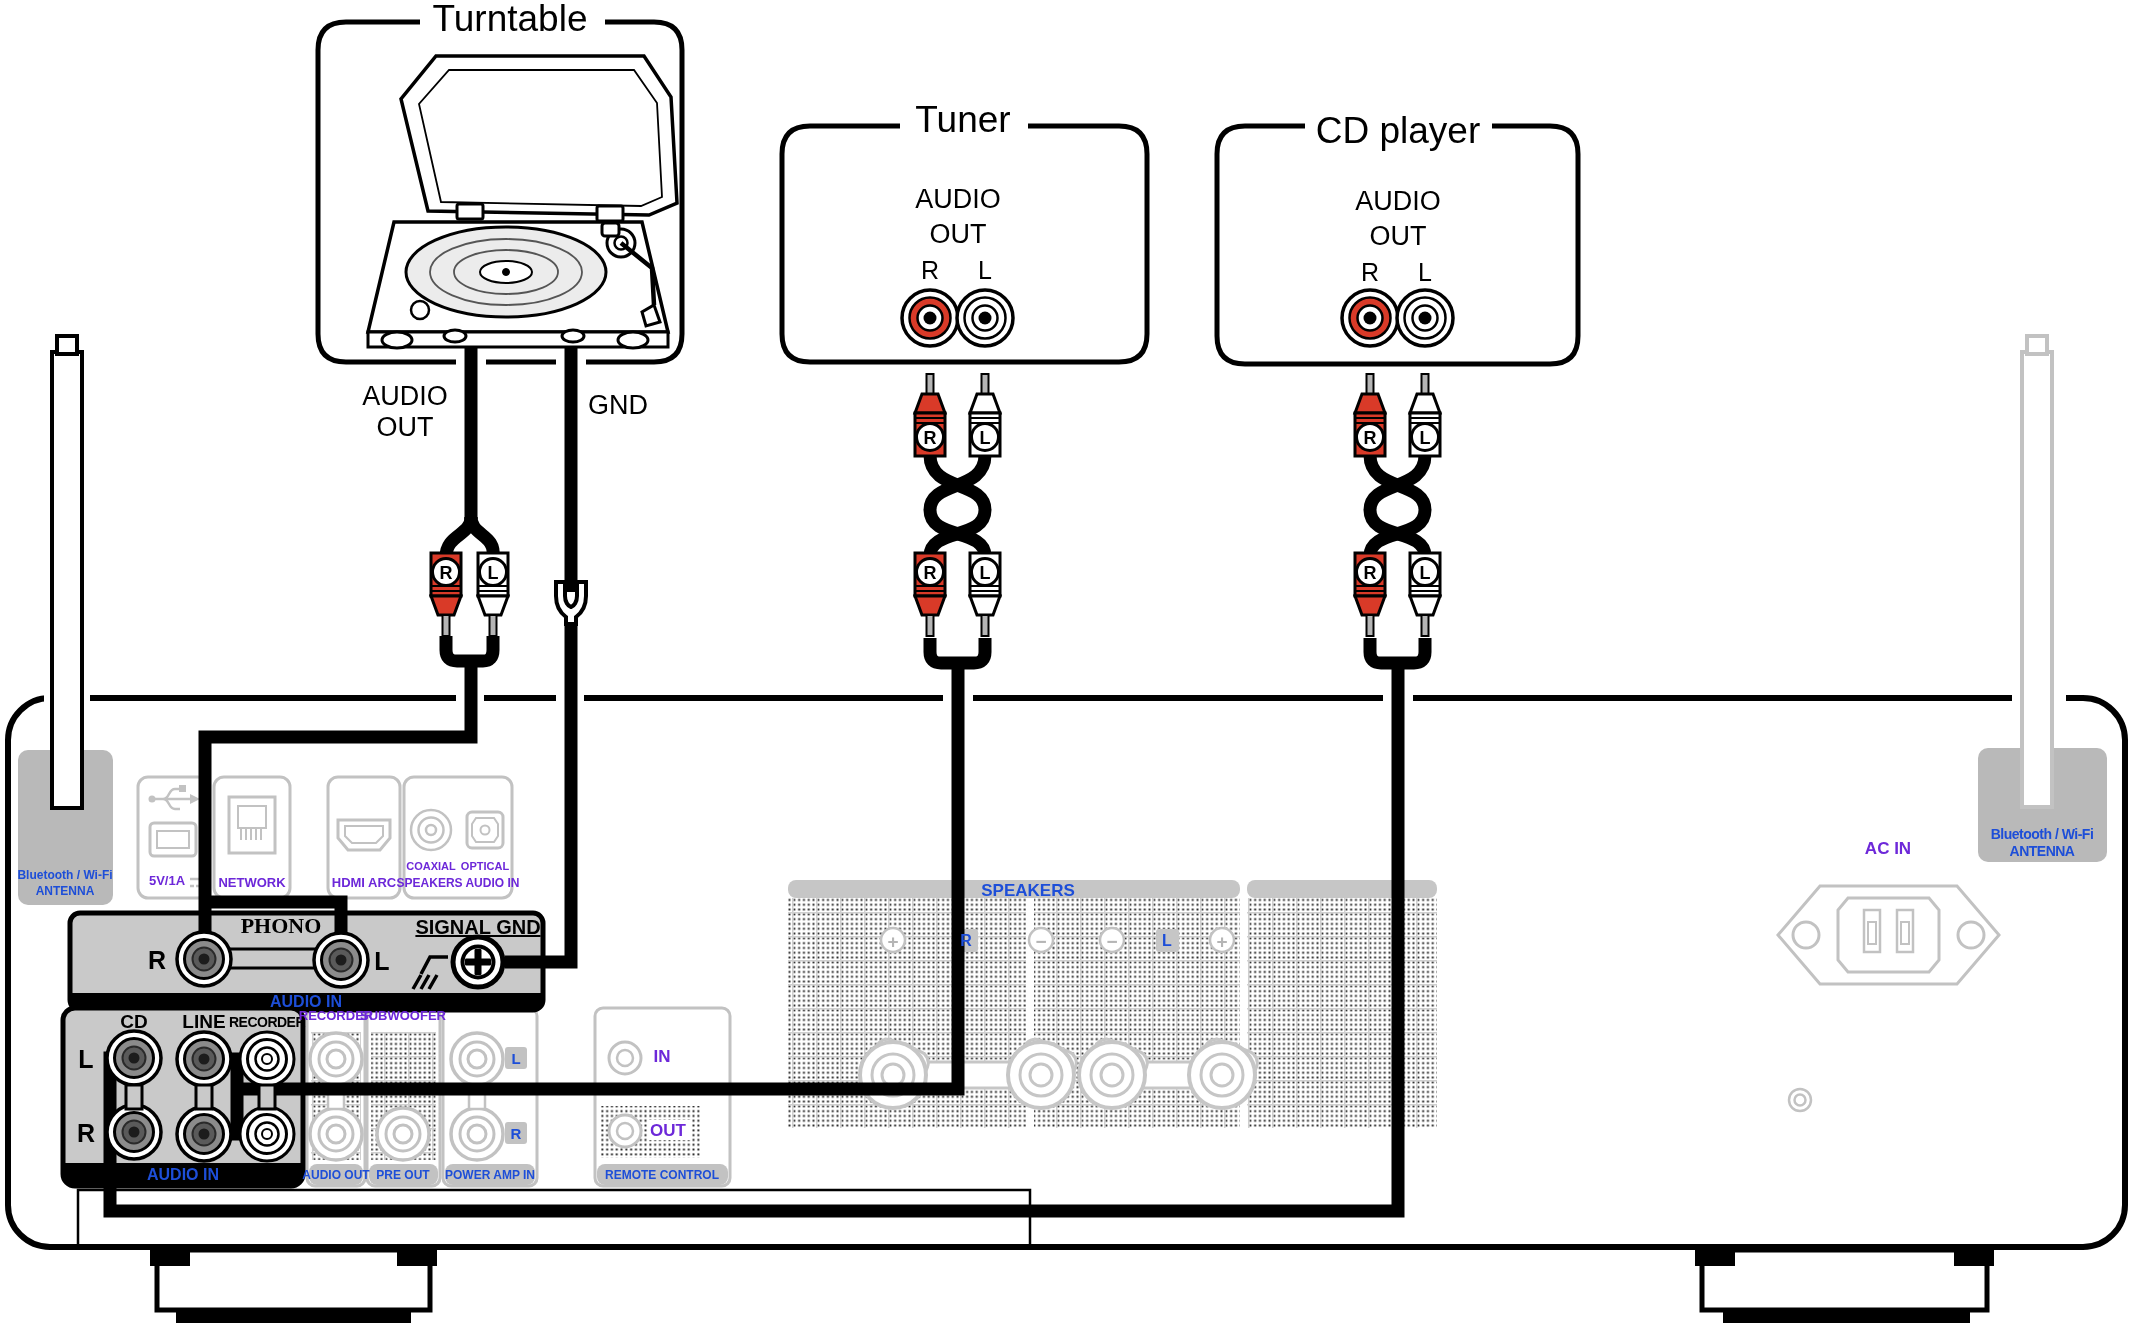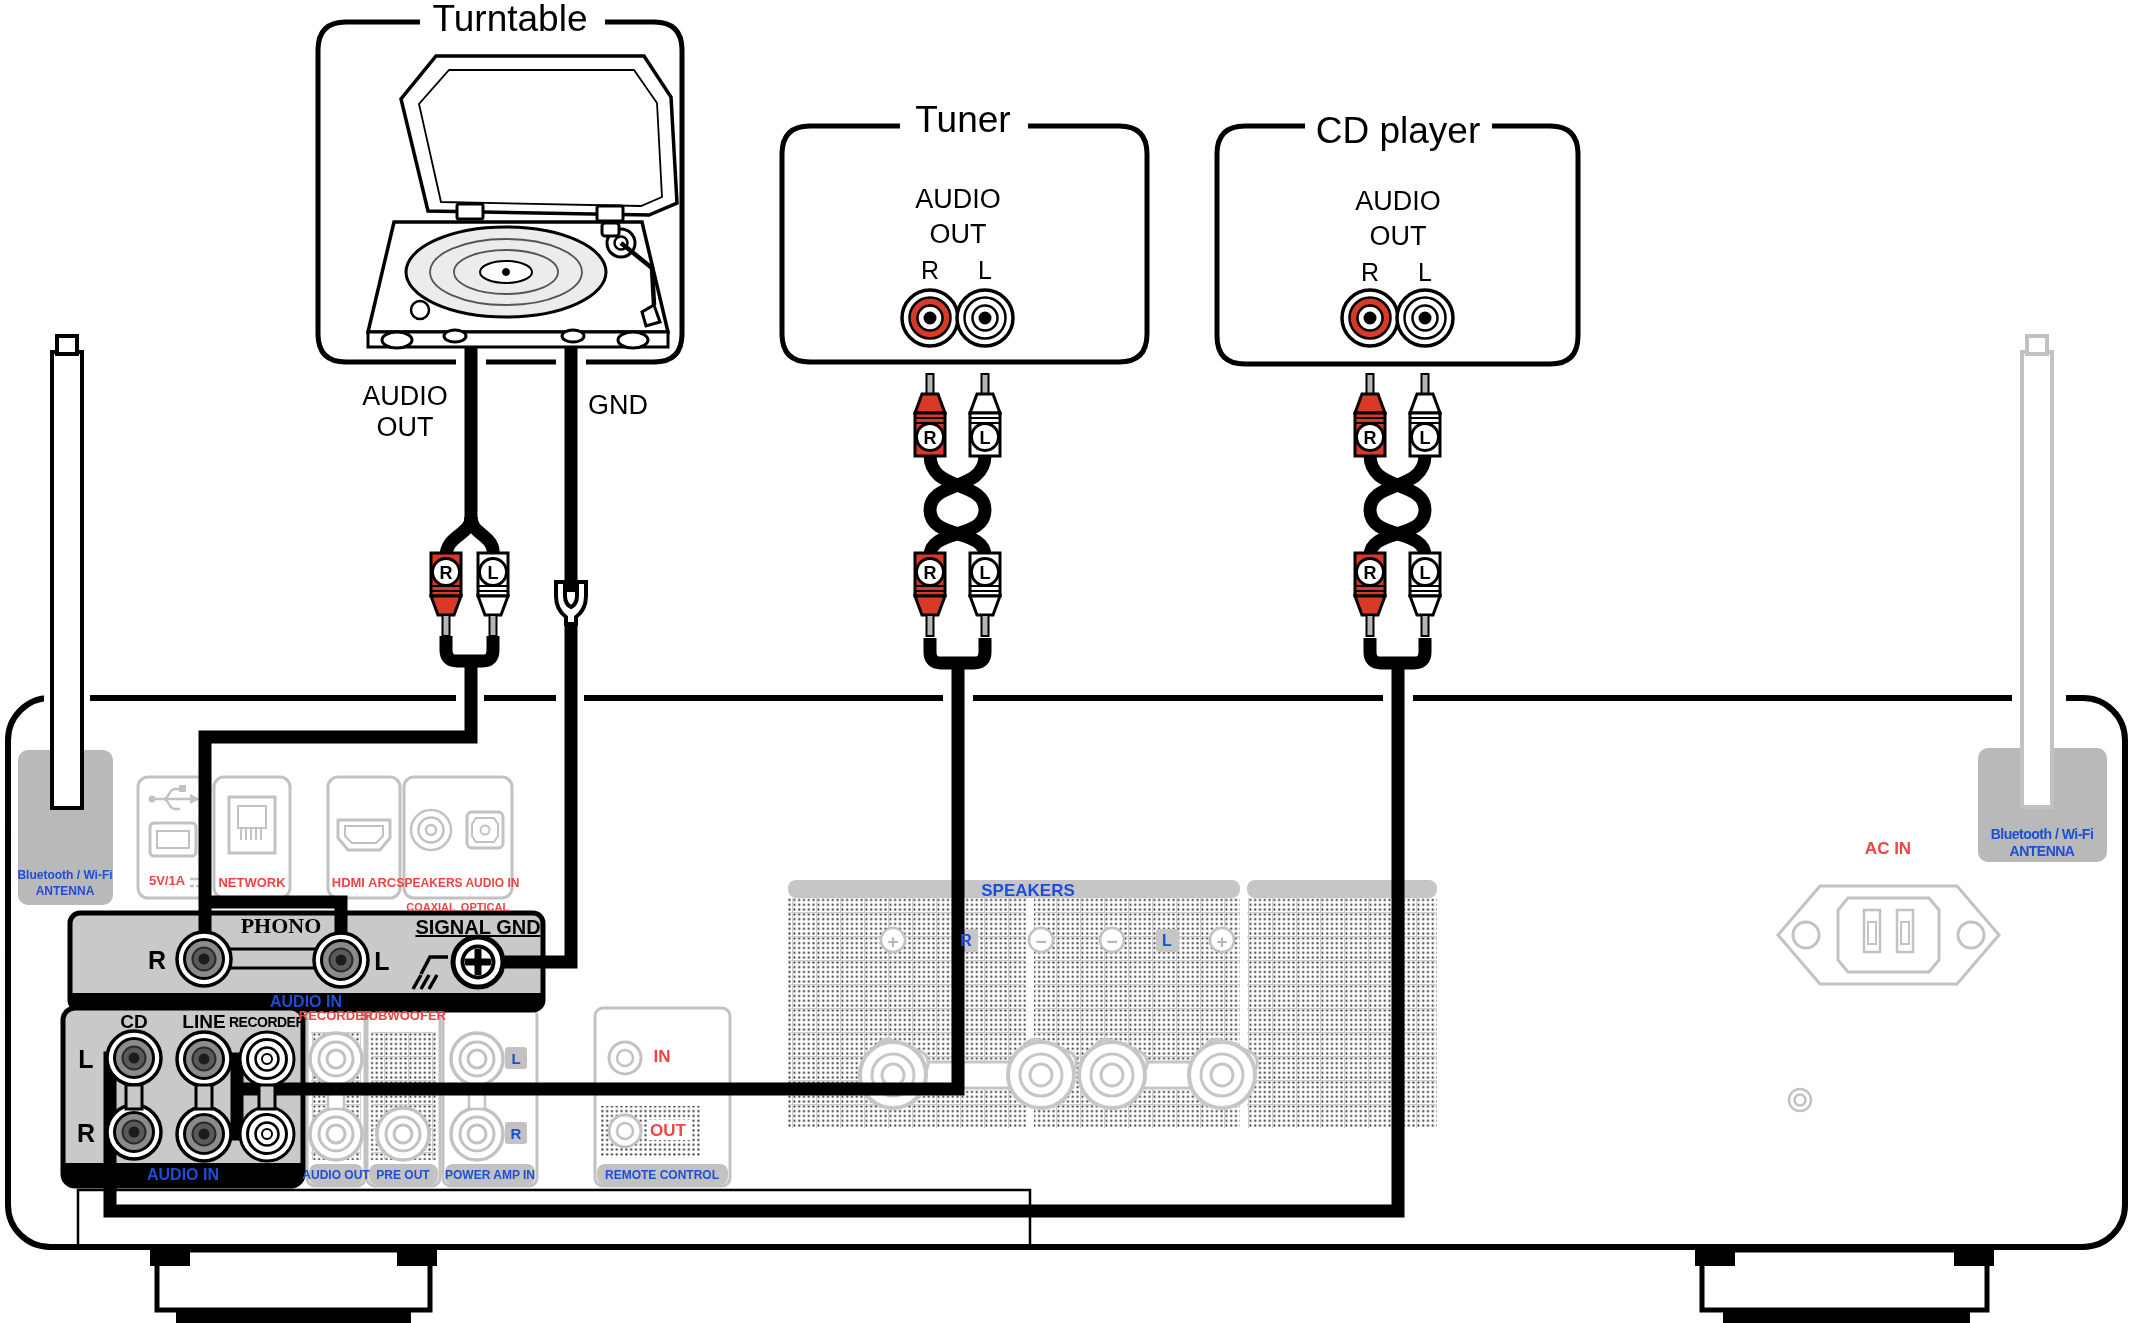--- a/index.html
+++ b/index.html
@@ -15,23 +15,23 @@
   .b25{font-size:25px;font-weight:bold;}
   .b22{font-size:22px;font-weight:bold;font-family:Liberation Serif, serif;}
   .b20{font-size:20px;font-weight:bold;text-decoration:underline;}
   .b19{font-size:19px;font-weight:bold;}
   .b17{font-size:17px;font-weight:bold;}
   .b16{font-size:16px;font-weight:bold;}
   .b15{font-size:15px;font-weight:bold;}
   .b14{font-size:14px;font-weight:bold;letter-spacing:-0.5px;}
   .b13{font-size:13px;font-weight:bold;}
   .b12{font-size:12px;font-weight:bold;}
-  .b11{font-size:11px;font-weight:bold;margin-top:41px;}
+  .b11{font-size:11px;font-weight:bold;}
   .white{color:#1d4ed8;}
-  .gray{color:#ef4444;}
+  .gray{color:#6d28d9;}
   .plug-letter{font-size:18px;font-weight:bold;color:#000;}
   .sym{font-size:19px;color:#b5b5b5;font-weight:bold;}
 </style>
 </head>
 <body>
 
 <div id="stage">
 
 <svg id="art" width="2132" height="1323" viewBox="0 0 2132 1323">
 <defs>

